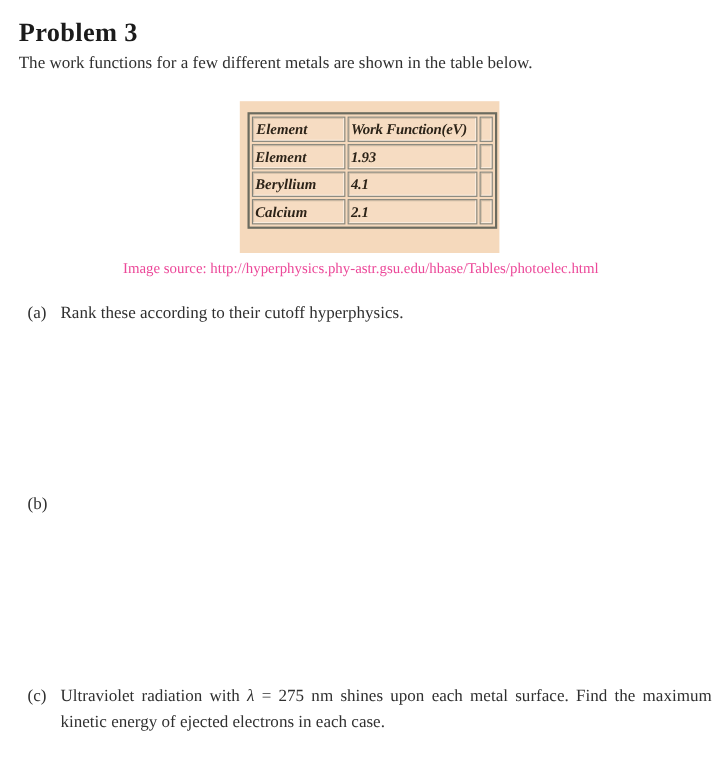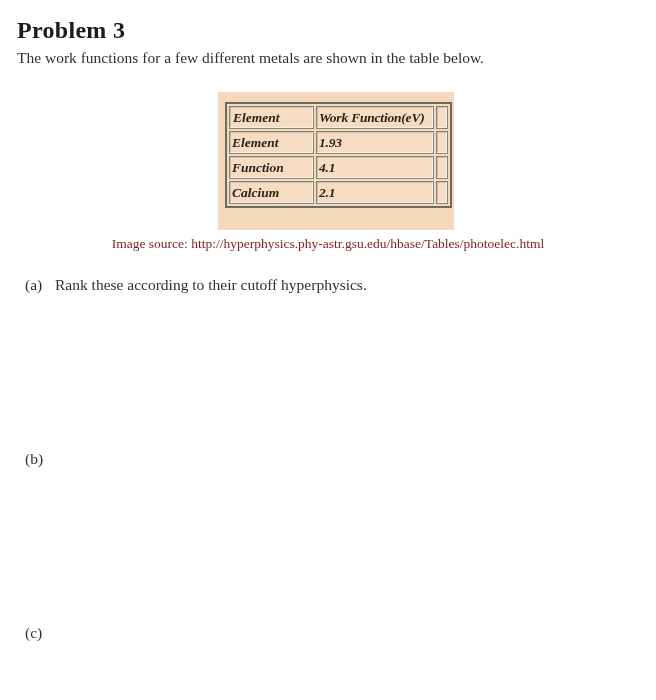--- a/index.html
+++ b/index.html
@@ -66,21 +66,21 @@
   .col-sliver { width: 6px; padding: 0; }
   th.col-el { text-align: left; padding-left: 3px; }
   .caption {
     position: absolute;
     left: 0;
     top: 236px;
     width: 100%;
     margin: 0;
     text-align: center;
     font-size: 13.5px;
-    color: #7f1d1d;
+    color: #ec4899;
   }
   
   .q-item {
     position: absolute;
     left: 55px;
     font-size: 15.5px;
     color: #303030;
     line-height: 24px;
   }
   .q-label {
@@ -111,21 +111,21 @@
           <th class="col-sliver"></th>
         </tr>
       </thead>
       <tbody>
         <tr>
           <td class="col-el">Element</td>
           <td class="col-wf">1.93</td>
           <td class="col-sliver"></td>
         </tr>
         <tr>
-          <td class="col-el">Function</td>
+          <td class="col-el">Beryllium</td>
           <td class="col-wf">4.1</td>
           <td class="col-sliver"></td>
         </tr>
         <tr>
           <td class="col-el">Calcium</td>
           <td class="col-wf">2.1</td>
           <td class="col-sliver"></td>
         </tr>
 
       </tbody>
@@ -137,16 +137,16 @@
   <div class="q-item" id="question-a">
     <span class="q-label">(a)</span>
     <span class="q-text">Rank these according to their cutoff hyperphysics.</span>
   </div>
 
   <div class="q-item" id="question-b">
     <span class="q-label">(b)</span>
   </div>
 
   <div class="q-item" id="question-c">
-    <span class="q-label">(c)</span>
+    <span class="q-label">(c)</span><span class="q-text"><span>Ultraviolet radiation with </span><span class="math-var">λ</span><span> = 275 nm shines upon each metal surface.  Find the maximum kinetic energy of ejected electrons in each case.</span></span>
   </div>
 
 </div>
 
 </body></html>

